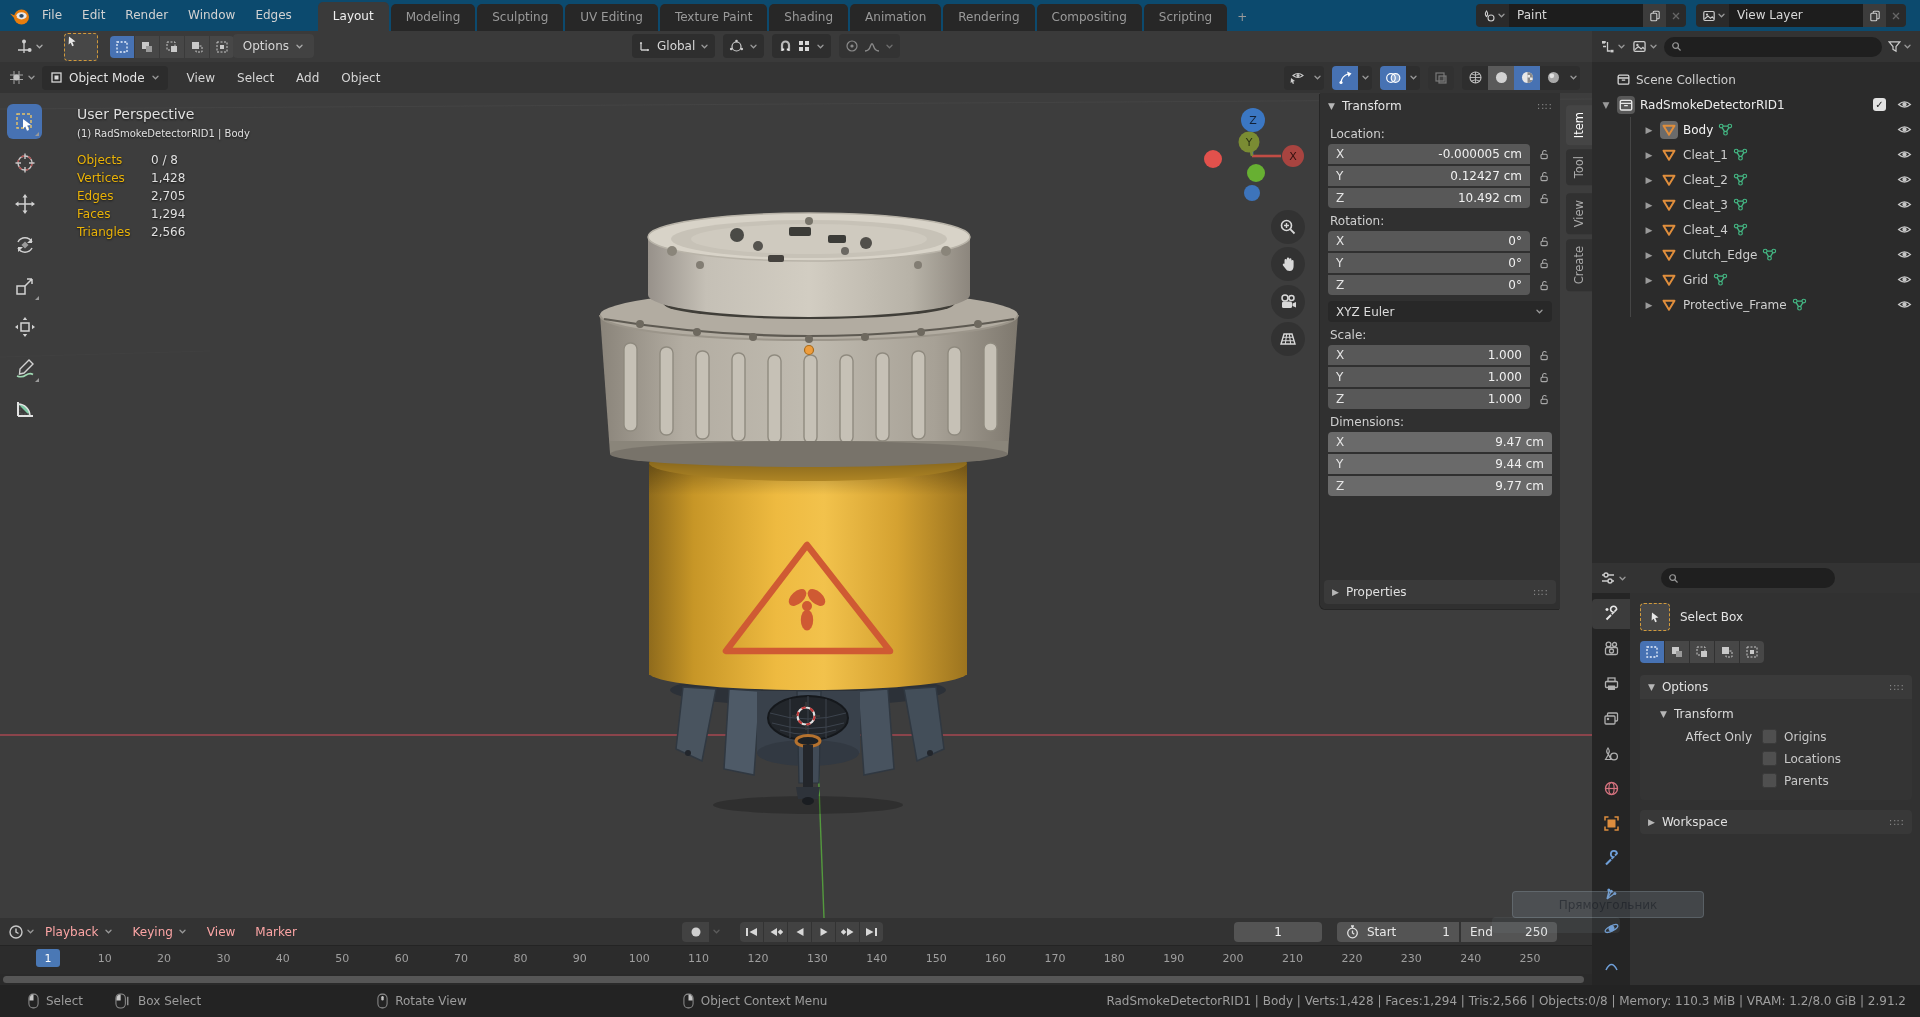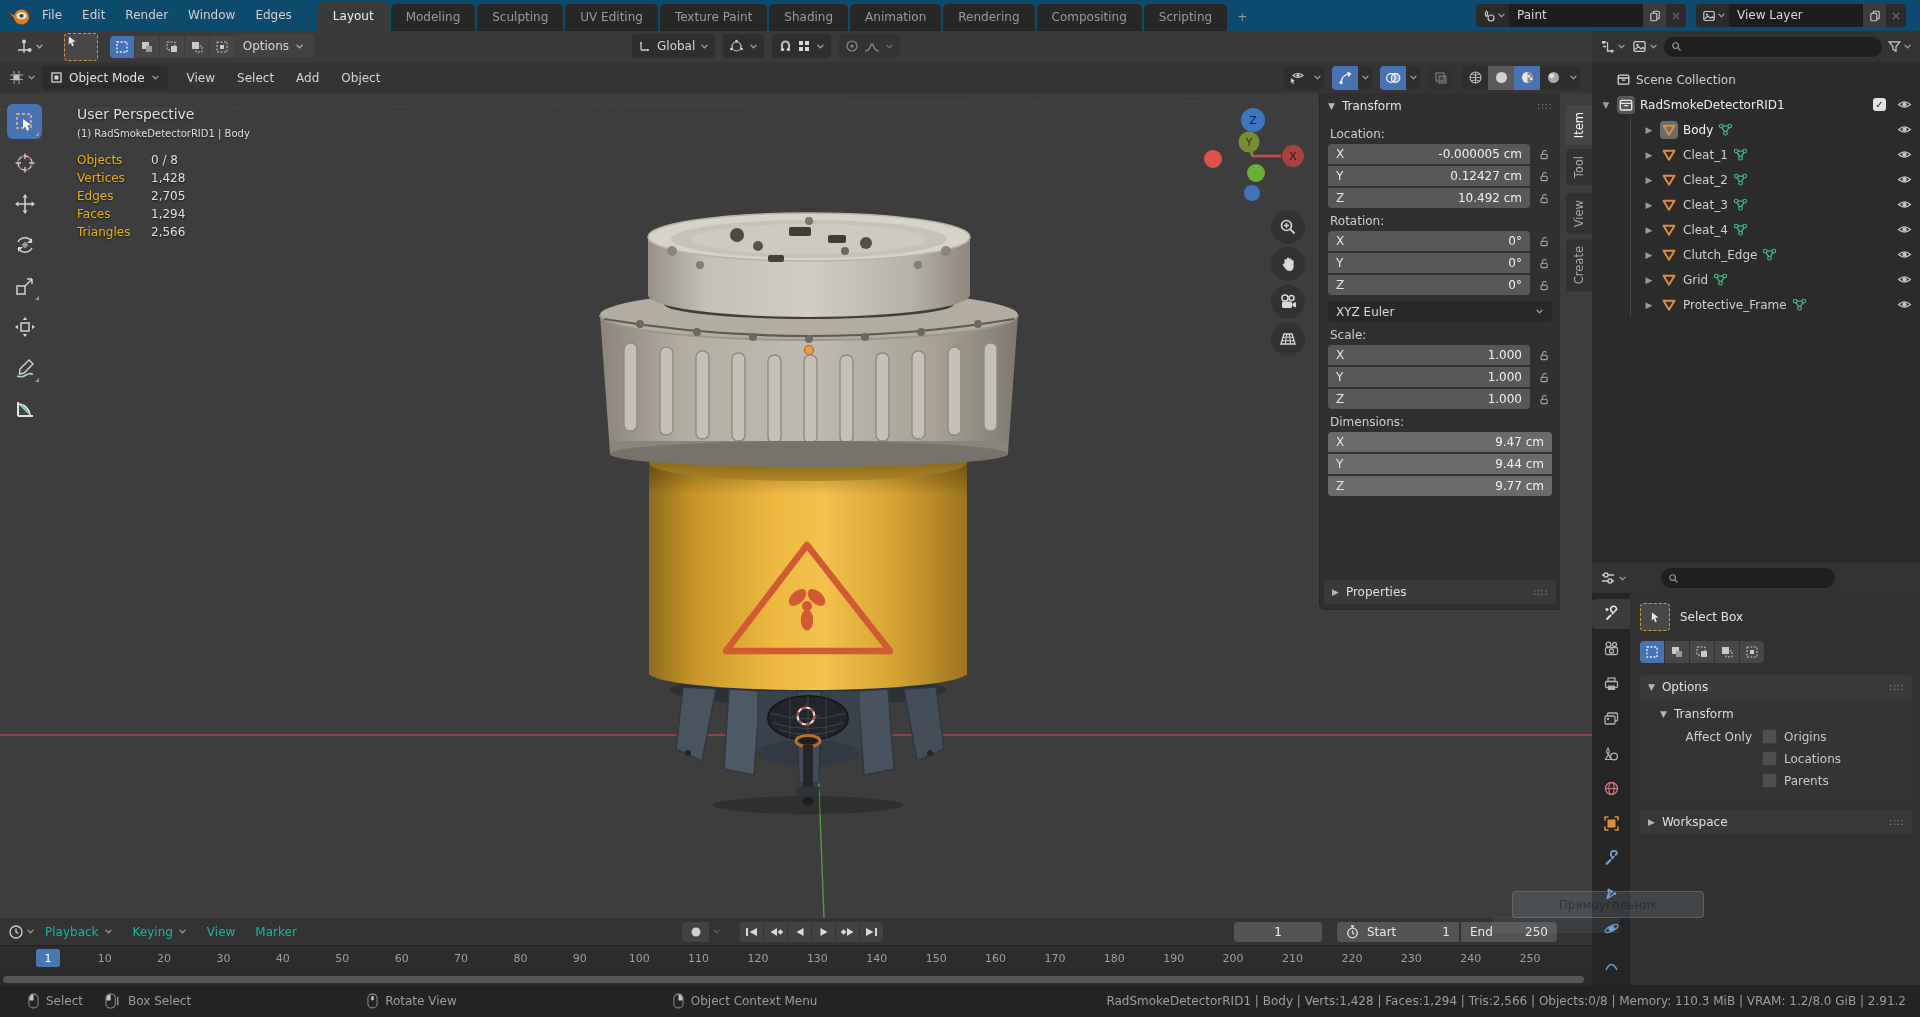--- a/index.html
+++ b/index.html
@@ -83,21 +83,21 @@
   .frow.nolock .field{background:#6a6a6a}
   .euler{height:21px;background:#282828;border-radius:4px;display:flex;align-items:center;padding:0 8px;margin:6px 0 2px 0;color:#dcdcdc}
   #npprops{position:absolute;left:4px;right:4px;bottom:5px;height:24px;background:#3a3a3a;border-radius:4px;display:flex;align-items:center;gap:7px;padding:0 8px;color:#e0e0e0}
   
   .sidetab{position:absolute;right:0;width:26px;display:flex;align-items:center;justify-content:center;
     writing-mode:vertical-rl;transform:rotate(180deg);background:#313131;color:#ababab;border-radius:0 4px 4px 0;padding:7px 0;font-size:11.5px}
   .sidetab.active{background:#454545;color:#fff}
   
   #timeline{left:0;top:918px;width:1592px;height:67px;background:#2a2a2a}
   #tl-h{height:27px;background:#333;display:flex;align-items:center;position:relative}
-  #tl-h .menu{padding:0 10px;color:#14b8a6}
+  #tl-h .menu{padding:0 10px;color:#fca5a5}
   .tl-icon{margin-left:8px;display:flex;align-items:center;gap:2px}
   #recgrp{position:absolute;left:682px;display:flex;align-items:center}
   .recbtn{width:27px;height:20px;background:#424242;border-radius:4px 0 0 4px;display:flex;align-items:center;justify-content:center}
   .recchev{width:15px;height:20px;display:flex;align-items:center;justify-content:center;opacity:.4}
   #transport{position:absolute;left:740px;display:flex;gap:1px}
   .tp{width:23px;height:20px;background:#424242;display:flex;align-items:center;justify-content:center}
   .tp:first-child{border-radius:4px 0 0 4px}.tp:last-child{border-radius:0 4px 4px 0}
   #framefield{position:absolute;left:1234px;width:88px;height:20px;background:#545454;border-radius:4px;display:flex;align-items:center;justify-content:center;color:#f2f2f2}
   #rangegrp{position:absolute;left:1337px;display:flex;gap:2px}
   .rseg{height:20px;background:#545454;display:flex;align-items:center;padding:0 9px;gap:8px;color:#e8e8e8}
@@ -1362,21 +1362,21 @@
 </div>
 
 <div class="abs" id="status">
   <span class="hint" style="margin-left:28px">
     <svg width="11" height="16" viewBox="0 0 12 17">
         <rect x="1" y="1" width="10" height="15" rx="4.5" stroke="#8e8e8e" fill="none" stroke-width="1.1"></rect>
         <path d="M6 1.5 A4.2 4.2 0 0 0 1.6 5.8 V8 H6 Z" fill="#c6c6c6"></path>
       </svg>
     <span>Select</span>
   </span>
-  <span class="hint" style="margin-left:22px">
+  <span class="hint" style="margin-left:32px">
     <svg width="16" height="16" viewBox="0 0 17 17">
         <rect x="1" y="1" width="10" height="15" rx="4.5" stroke="#8e8e8e" fill="none" stroke-width="1.1"></rect>
         <path d="M6 1.5 A4.2 4.2 0 0 0 1.6 5.8 V8 H6 Z" fill="#c6c6c6"></path>
         <path d="M13.5 4 v9" stroke="#8e8e8e" stroke-width="1.6"></path>
       </svg>
     <span>Box Select</span>
   </span>
   <span class="hint" style="margin-left:176px">
     <svg width="11" height="16" viewBox="0 0 12 17">
         <rect x="1" y="1" width="10" height="15" rx="4.5" stroke="#8e8e8e" fill="none" stroke-width="1.1"></rect>

